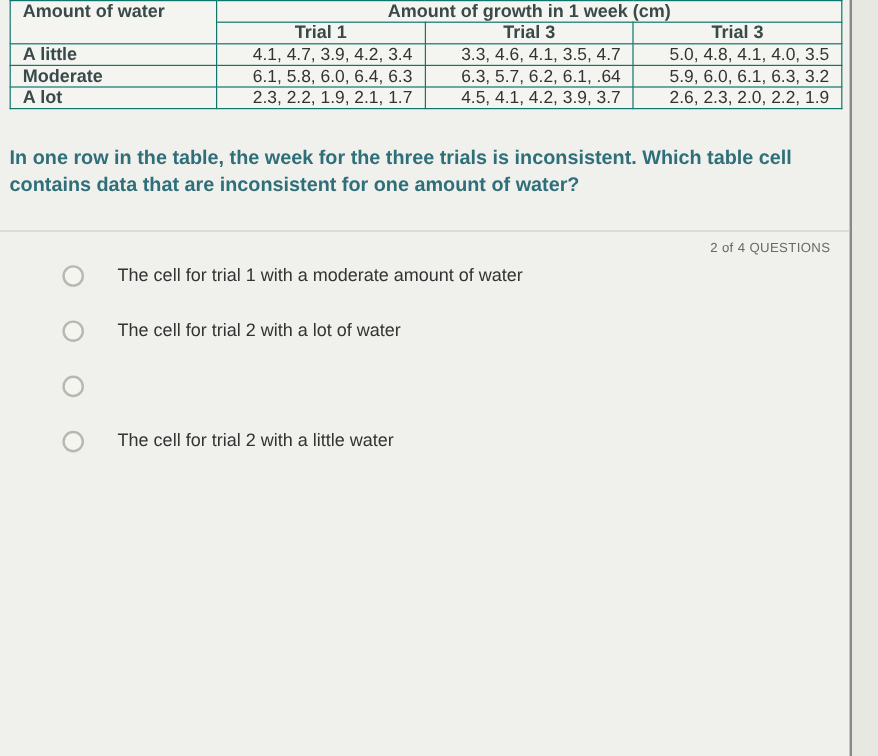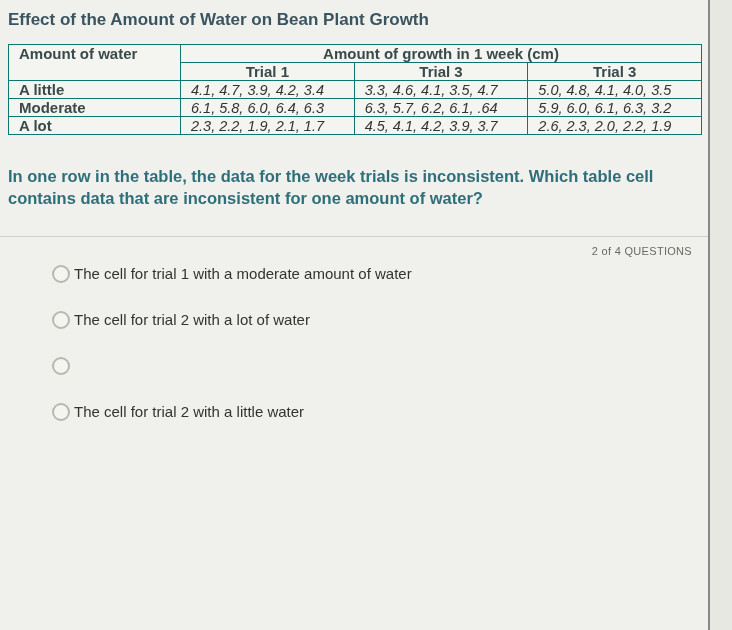--- a/index.html
+++ b/index.html
@@ -52,25 +52,24 @@
   .th-trial {
     text-align: center;
     font-weight: bold;
     color: #3a4a4a;
   }
   .row-label {
     font-weight: bold;
     color: #3a4a4a;
   }
   td.data {
-    text-align: left;
+    text-align: right;
     font-size: 14.5px;
     white-space: nowrap;
     color: #333;
-    font-style: italic;
   }
   .question {
     font-size: 16.5px;
     font-weight: bold;
     color: #2f6f7a;
     padding: 30px 12px 18px 8px;
     line-height: 1.35;
   }
   .divider {
     border-top: 1px solid #d0d0c8;
@@ -84,41 +83,40 @@
     position: absolute;
     top: 8px;
     right: 16px;
     font-size: 11px;
     color: #6a6a64;
     letter-spacing: 0.3px;
   }
   .answer {
     display: flex;
     align-items: center;
-    gap: 4px;
+    gap: 28px;
     padding: 14px 0;
     font-size: 15px;
     color: #333;
     cursor: pointer;
   }
   .radio {
     width: 18px;
     height: 18px;
     border: 2px solid #b8b8b0;
     border-radius: 50%;
     flex-shrink: 0;
     background: #f4f4f0;
   }
 </style>
 </head>
 <body>
 
 <div class="page">
 
-  <div class="title">Effect of the Amount of Water on Bean Plant Growth</div>
 
   <table>
     <tbody>
         <tr>
       <th class="th-water" rowspan="2">Amount of water</th>
       <th class="th-growth" colspan="3">Amount of growth in 1 week (cm)</th>
     </tr>
     <tr>
       <th class="th-trial">Trial 1</th>
       <th class="th-trial">Trial 3</th>
@@ -138,21 +136,21 @@
     </tr>
     <tr>
       <td class="row-label">A lot</td>
       <td class="data">2.3, 2.2, 1.9, 2.1, 1.7</td>
       <td class="data">4.5, 4.1, 4.2, 3.9, 3.7</td>
       <td class="data">2.6, 2.3, 2.0, 2.2, 1.9</td>
     </tr>
   </tbody>
     </table>
 
-  <div class="question">In one row in the table, the data for the week trials is inconsistent. Which table cell contains data that are inconsistent for one amount of water?</div>
+  <div class="question">In one row in the table, the week for the three trials is inconsistent. Which table cell contains data that are inconsistent for one amount of water?</div>
 
   <div class="divider"></div>
 
   <div class="answers-wrap">
     <div class="progress">2 of 4 QUESTIONS</div>
 
     <div class="answer">
       <span class="radio"></span>
       <span>The cell for trial 1 with a moderate amount of water</span>
     </div>

